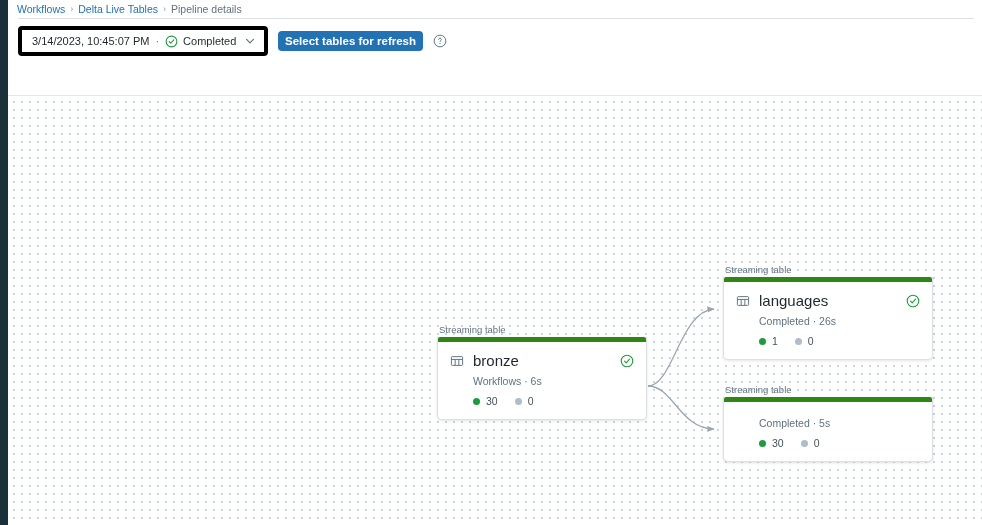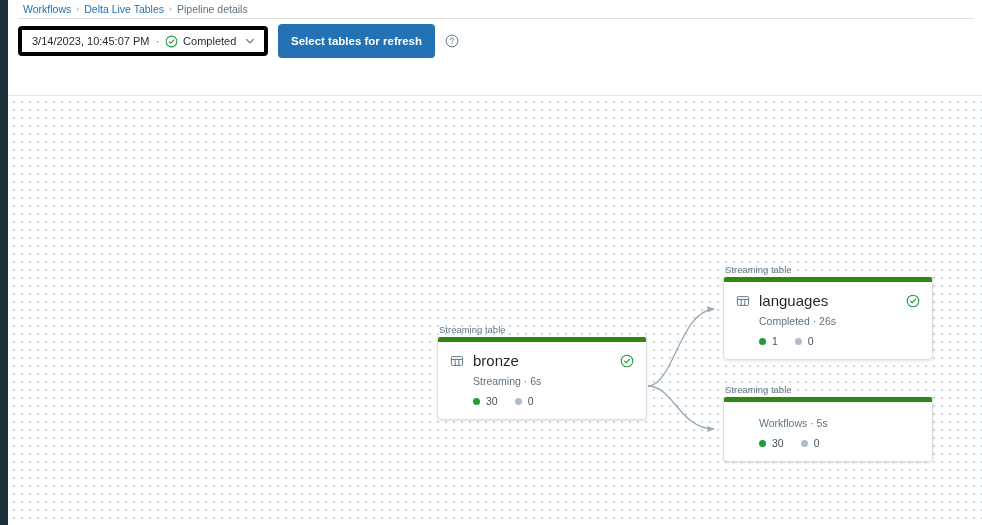--- a/index.html
+++ b/index.html
@@ -34,21 +34,21 @@
     width: 974px;
     background: #ffffff;
     z-index: 4;
   }
 
   .breadcrumb {
     display: flex;
     align-items: center;
     gap: 5px;
     height: 18px;
-    padding-left: 15px;
+    padding-left: 9px;
     font-size: 10.5px;
     line-height: 18px;
   }
   .crumb-link {
     color: #2272b4;
     text-decoration: none;
     white-space: nowrap;
   }
   .crumb-current {
     color: #5f7281;
@@ -119,29 +119,29 @@
   }
 
   .check-circle {
     width: 13px;
     height: 13px;
     flex: none;
     display: block;
   }
 
   .btn-primary {
-    height: 34px;
+    height: 20px;
     background: #2272b4;
     color: #ffffff;
     border: none;
     border-radius: 4px;
     font-family: "Liberation Sans", sans-serif;
     font-size: 11.5px;
     font-weight: 600;
-    padding: 0 13px;
+    padding: 0 7px;
     cursor: pointer;
     white-space: nowrap;
   }
 
   .help-icon {
     width: 14px;
     height: 14px;
     color: #5f7281;
     cursor: pointer;
     display: block;
@@ -327,21 +327,21 @@
             <path d="M1.6 6.2 H14.4" stroke="#5f7281" stroke-width="1.1"></path>
             <path d="M5.9 6.2 V13" stroke="#5f7281" stroke-width="1.1"></path>
             <path d="M10.1 6.2 V13" stroke="#5f7281" stroke-width="1.1"></path>
           </svg>
           <span class="node-name">bronze</span>
           <svg class="node-status-icon" viewBox="0 0 16 16" fill="none">
             <circle cx="8" cy="8" r="6.6" stroke="#1f9b3e" stroke-width="1.25"></circle>
             <path d="M5.2 8.2 L7.1 10.1 L10.9 5.9" stroke="#1f9b3e" stroke-width="1.25" stroke-linecap="round" stroke-linejoin="round"></path>
           </svg>
         </div>
-        <div class="node-sub">Streaming · 6s</div>
+        <div class="node-sub">Workflows · 6s</div>
         <div class="node-metrics">
           <span class="metric">
             <span class="metric-dot good"></span>
             <span>30</span>
           </span>
           <span class="metric">
             <span class="metric-dot muted"></span>
             <span>0</span>
           </span>
         </div>
@@ -380,21 +380,21 @@
         </div>
       </div>
     </div>
   </div>
 
   <div class="node-wrap" style="left:715px; top:288px;">
     <div class="node-kind">Streaming table</div>
     <div class="node-card">
       <div class="node-accent"></div>
       <div class="node-body">
-        <div class="node-sub">Workflows · 5s</div>
+        <div class="node-sub">Completed · 5s</div>
         <div class="node-metrics">
           <span class="metric">
             <span class="metric-dot good"></span>
             <span>30</span>
           </span>
           <span class="metric">
             <span class="metric-dot muted"></span>
             <span>0</span>
           </span>
         </div>

